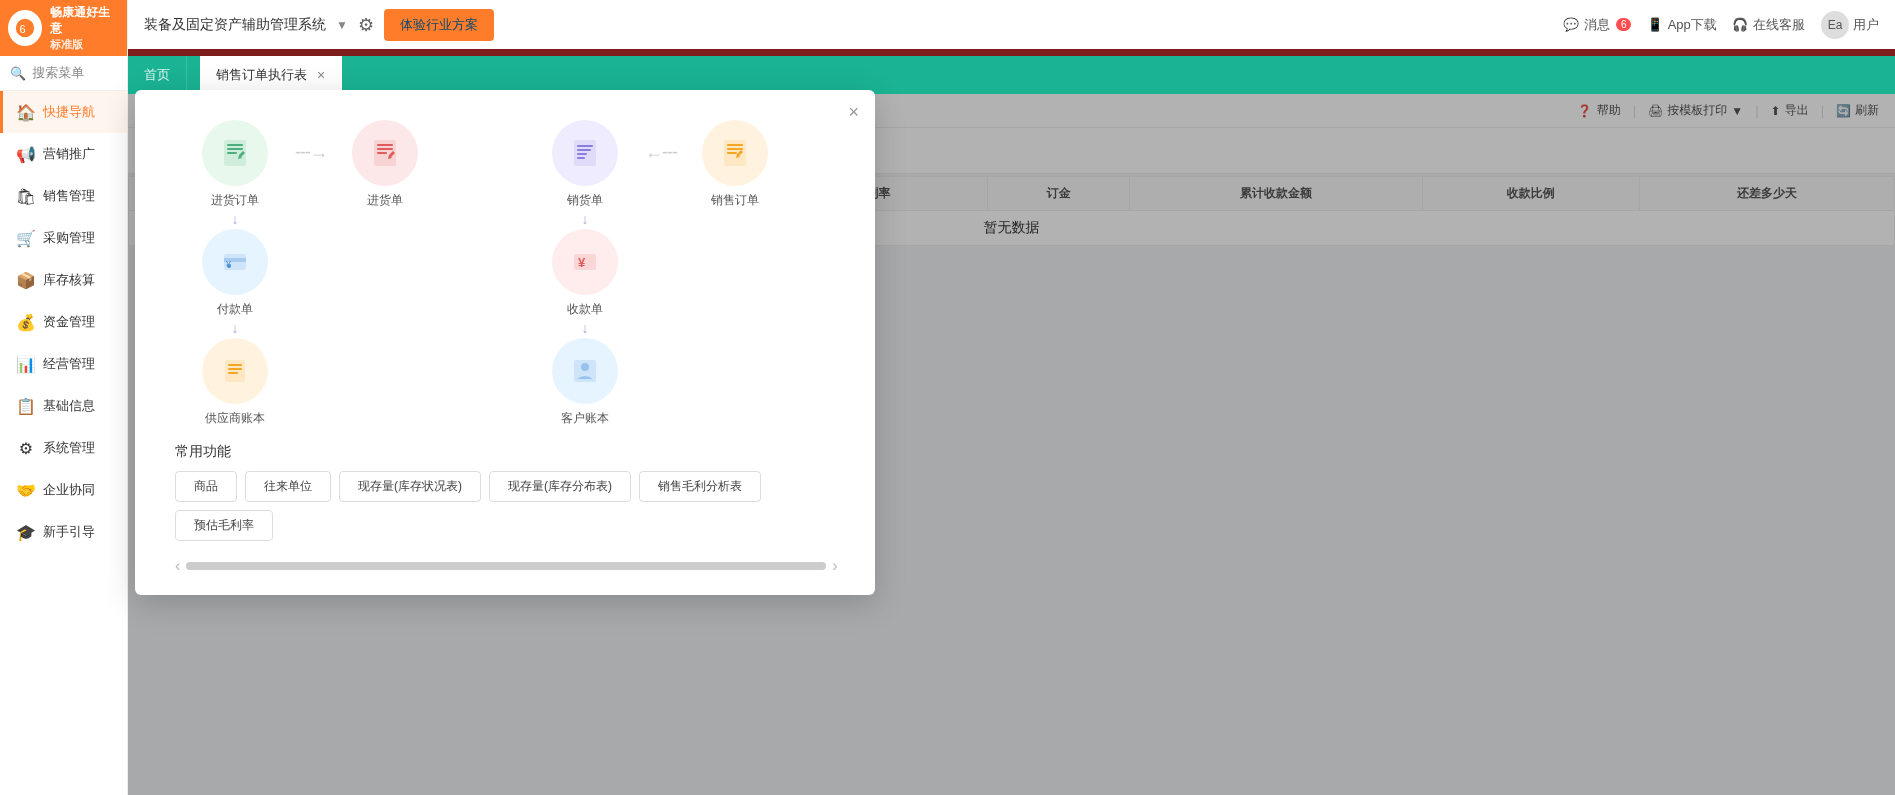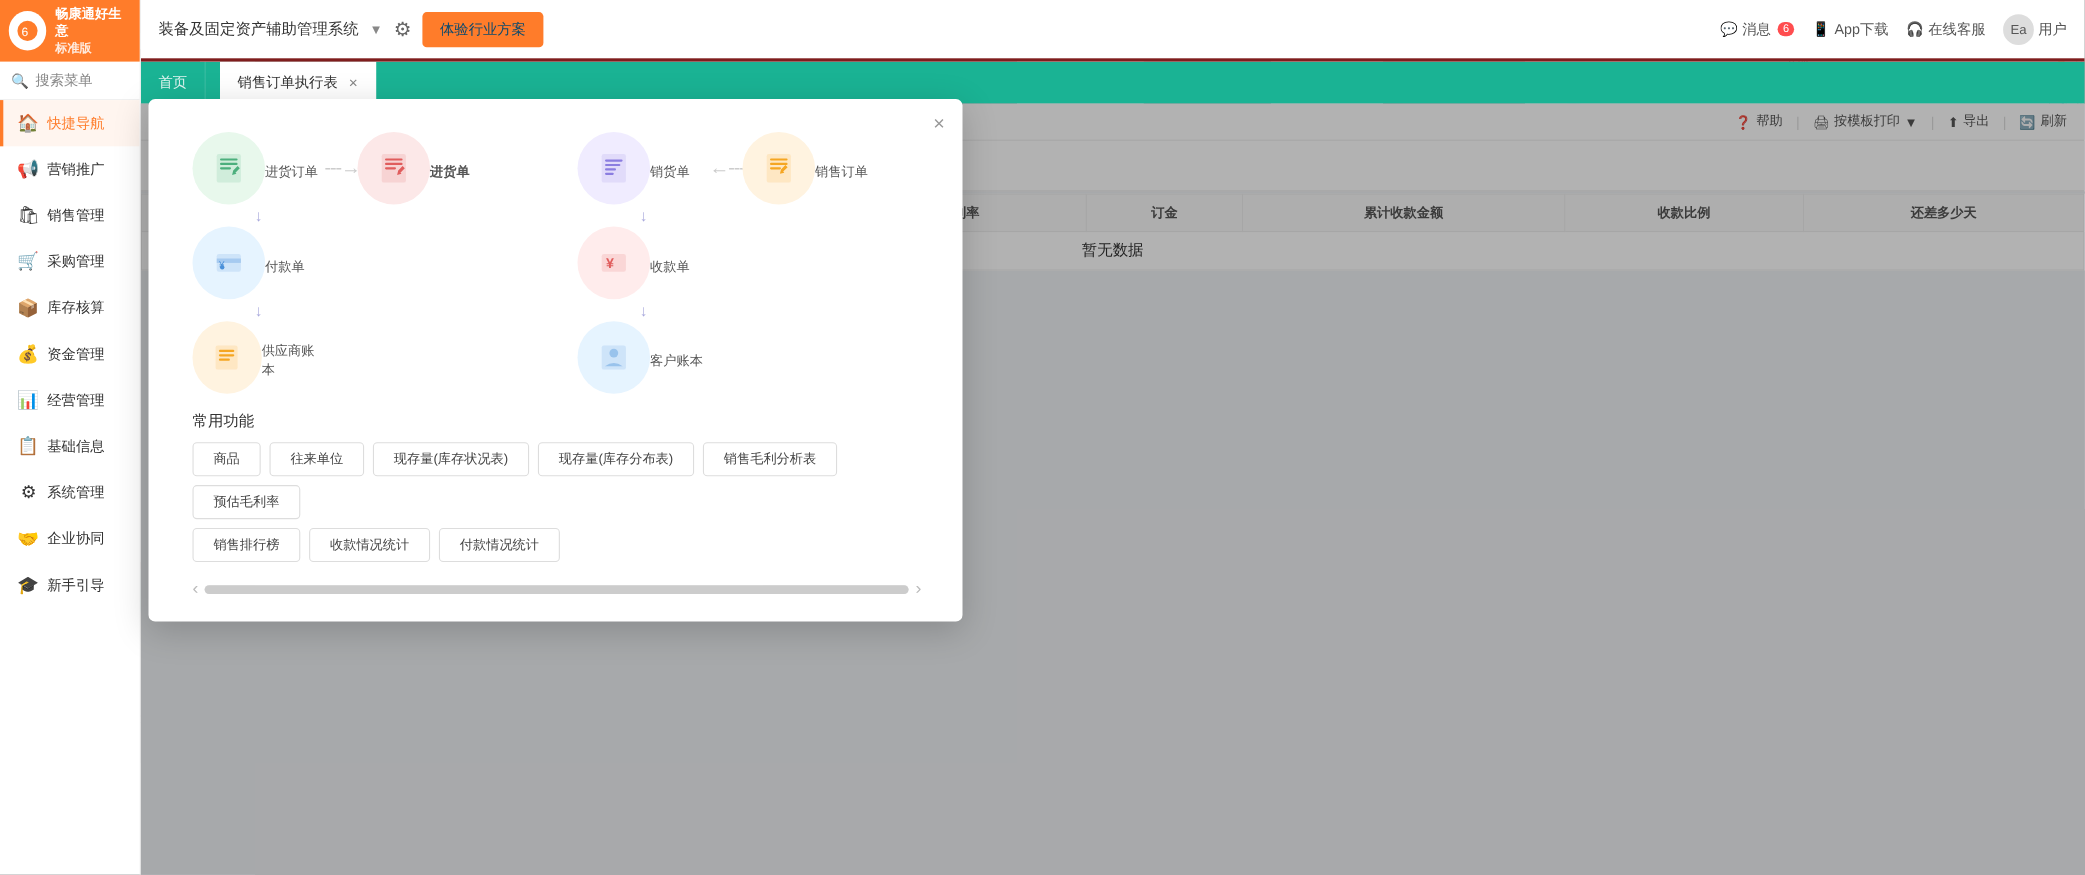--- a/index.html
+++ b/index.html
@@ -29,21 +29,21 @@
       display: flex; align-items: center; gap: 8px;
       padding: 12px 14px; color: #333; cursor: pointer;
       font-size: 13px; border-left: 3px solid transparent;
     }
     .sidebar-nav-item.active { background: #fff5ef; color: #ff7c2a; border-left: 3px solid #ff7c2a; }
     .nav-icon { width: 18px; height: 18px; display: inline-flex; align-items: center; justify-content: center; font-size: 16px; }
 
     
     .header {
       position: fixed; left: 128px; top: 0; right: 0; height: 56px;
-      background: #fff; border-bottom: 3px solid #7f1d1d;
+      background: #fff; border-bottom: 7px solid #7f1d1d;
       display: flex; align-items: center; justify-content: space-between;
       padding: 0 16px; z-index: 99;
     }
     .header-left { display: flex; align-items: center; gap: 10px; }
     .header-title { font-size: 14px; color: #333; font-weight: 500; }
     .header-dropdown { color: #888; cursor: pointer; font-size: 12px; }
     .header-settings { color: #666; cursor: pointer; font-size: 18px; }
     .btn-trial { background: #ff7c2a; color: #0c4a6e; border: none; border-radius: 4px; padding: 7px 16px; cursor: pointer; font-size: 13px; }
 
     .header-right { display: flex; align-items: center; gap: 16px; color: #555; font-size: 13px; }
@@ -104,21 +104,21 @@
     }
 
     
     .popup-card {
       position: fixed; left: 50%; top: 50%;
       transform: translate(-50%, -50%);
       background: #fff; border-radius: 6px;
       width: 740px; padding: 30px 40px 20px 40px;
       z-index: 300; box-shadow: 0 8px 32px rgba(0,0,0,0.18);
     }
-    .flow-item { display: flex; flex-direction: row; align-items: center; width: 120px; }
+    .flow-item { display: flex; flex-direction: column; align-items: center; width: 120px; }
     .flow-circle {
       width: 66px; height: 66px; border-radius: 50%;
       display: flex; align-items: center; justify-content: center;
       font-size: 28px;
     }
     .flow-label { font-size: 12px; color: #555; margin-top: 6px; }
 
     .fc-green { background: #e8f8ec; color: #4caf7d; }
     .fc-red { background: #fce8e8; color: #e05c5c; }
     .fc-purple { background: #f0ecff; color: #8b7de0; }
@@ -363,21 +363,21 @@
             </svg>
         </div>
         <span class="flow-label">供应商账本</span>
       </div>
     </div>
 
     <div style="display:flex;align-items:flex-start;padding-top:22px;">
       <span style="color:#ccc;font-size:18px;letter-spacing:-3px;">- - - →</span>
     </div>
 
-    <div style="display:flex;flex-direction:column;align-items:center;font-weight:bold;">
+    <div style="display:flex;flex-direction:column;align-items:center;">
       <div class="flow-item">
         <div class="flow-circle fc-red">
           <svg width="36" height="36" viewBox="0 0 36 36">
               <rect x="7" y="5" width="22" height="26" rx="2" fill="#e05c5c" opacity="0.15"></rect>
               <rect x="10" y="9" width="16" height="2" rx="1" fill="#e05c5c"></rect>
               <rect x="10" y="13" width="16" height="2" rx="1" fill="#e05c5c"></rect>
               <rect x="10" y="17" width="10" height="2" rx="1" fill="#e05c5c"></rect>
               <path d="M24 22 L28 18 L26 16 L22 20 L21 24 L25 23 Z" fill="#e05c5c"></path>
             </svg>
         </div>
@@ -445,25 +445,20 @@
 
   <div class="common-fn-title">常用功能</div>
   <div class="fn-grid">
     <button class="fn-btn">商品</button>
     <button class="fn-btn">往来单位</button>
     <button class="fn-btn">现存量(库存状况表)</button>
     <button class="fn-btn">现存量(库存分布表)</button>
     <button class="fn-btn">销售毛利分析表</button>
     <button class="fn-btn">预估毛利率</button>
   </div>
-  <div class="fn-grid" style="margin-top:8px;">
-    <button class="fn-btn">销售排行榜</button>
-    <button class="fn-btn">收款情况统计</button>
-    <button class="fn-btn">付款情况统计</button>
-  </div>
 
   <div class="popup-scroll" style="margin-top:16px;">
     <div style="display:flex;align-items:center;gap:6px;">
       <span style="color:#bbb;font-size:16px;cursor:pointer;">‹</span>
       <div class="scrollbar-track">
         <div class="scrollbar-thumb"></div>
       </div>
       <span style="color:#bbb;font-size:16px;cursor:pointer;">›</span>
     </div>
   </div>

